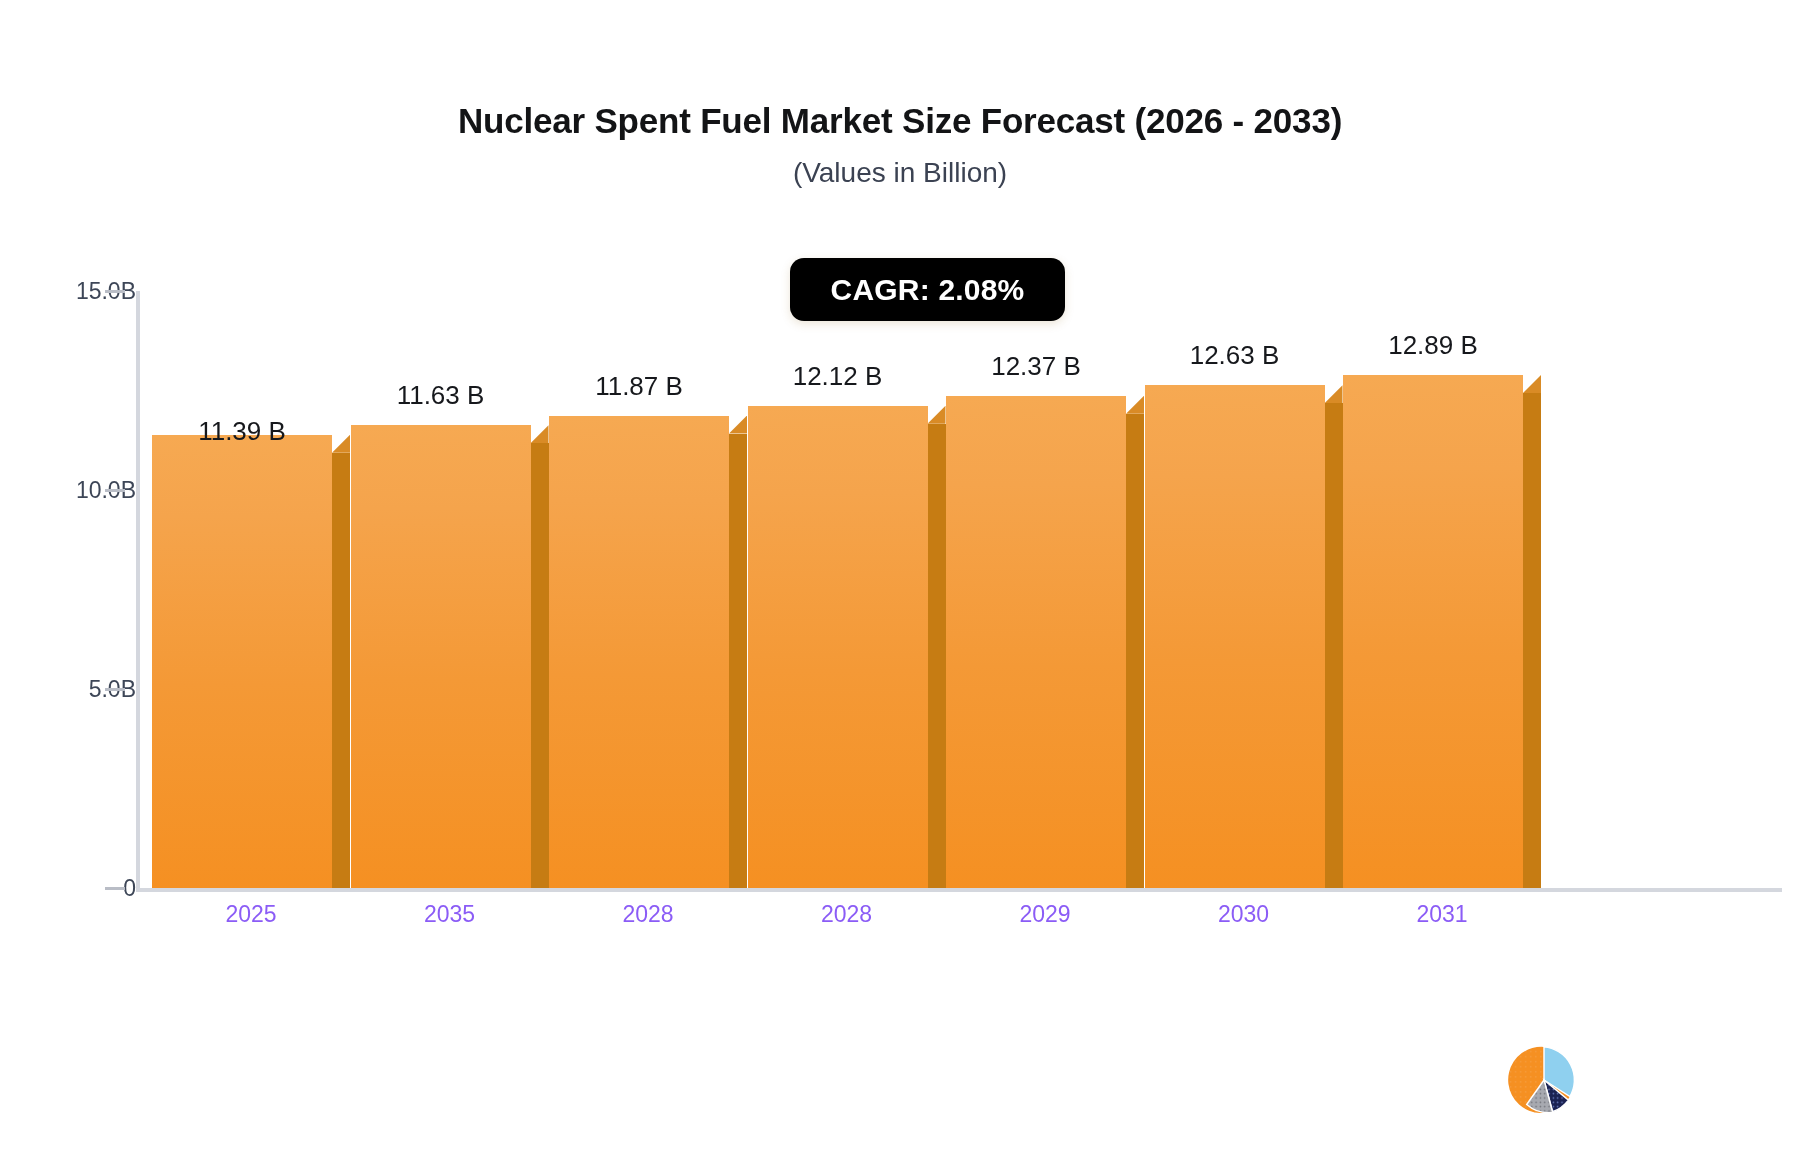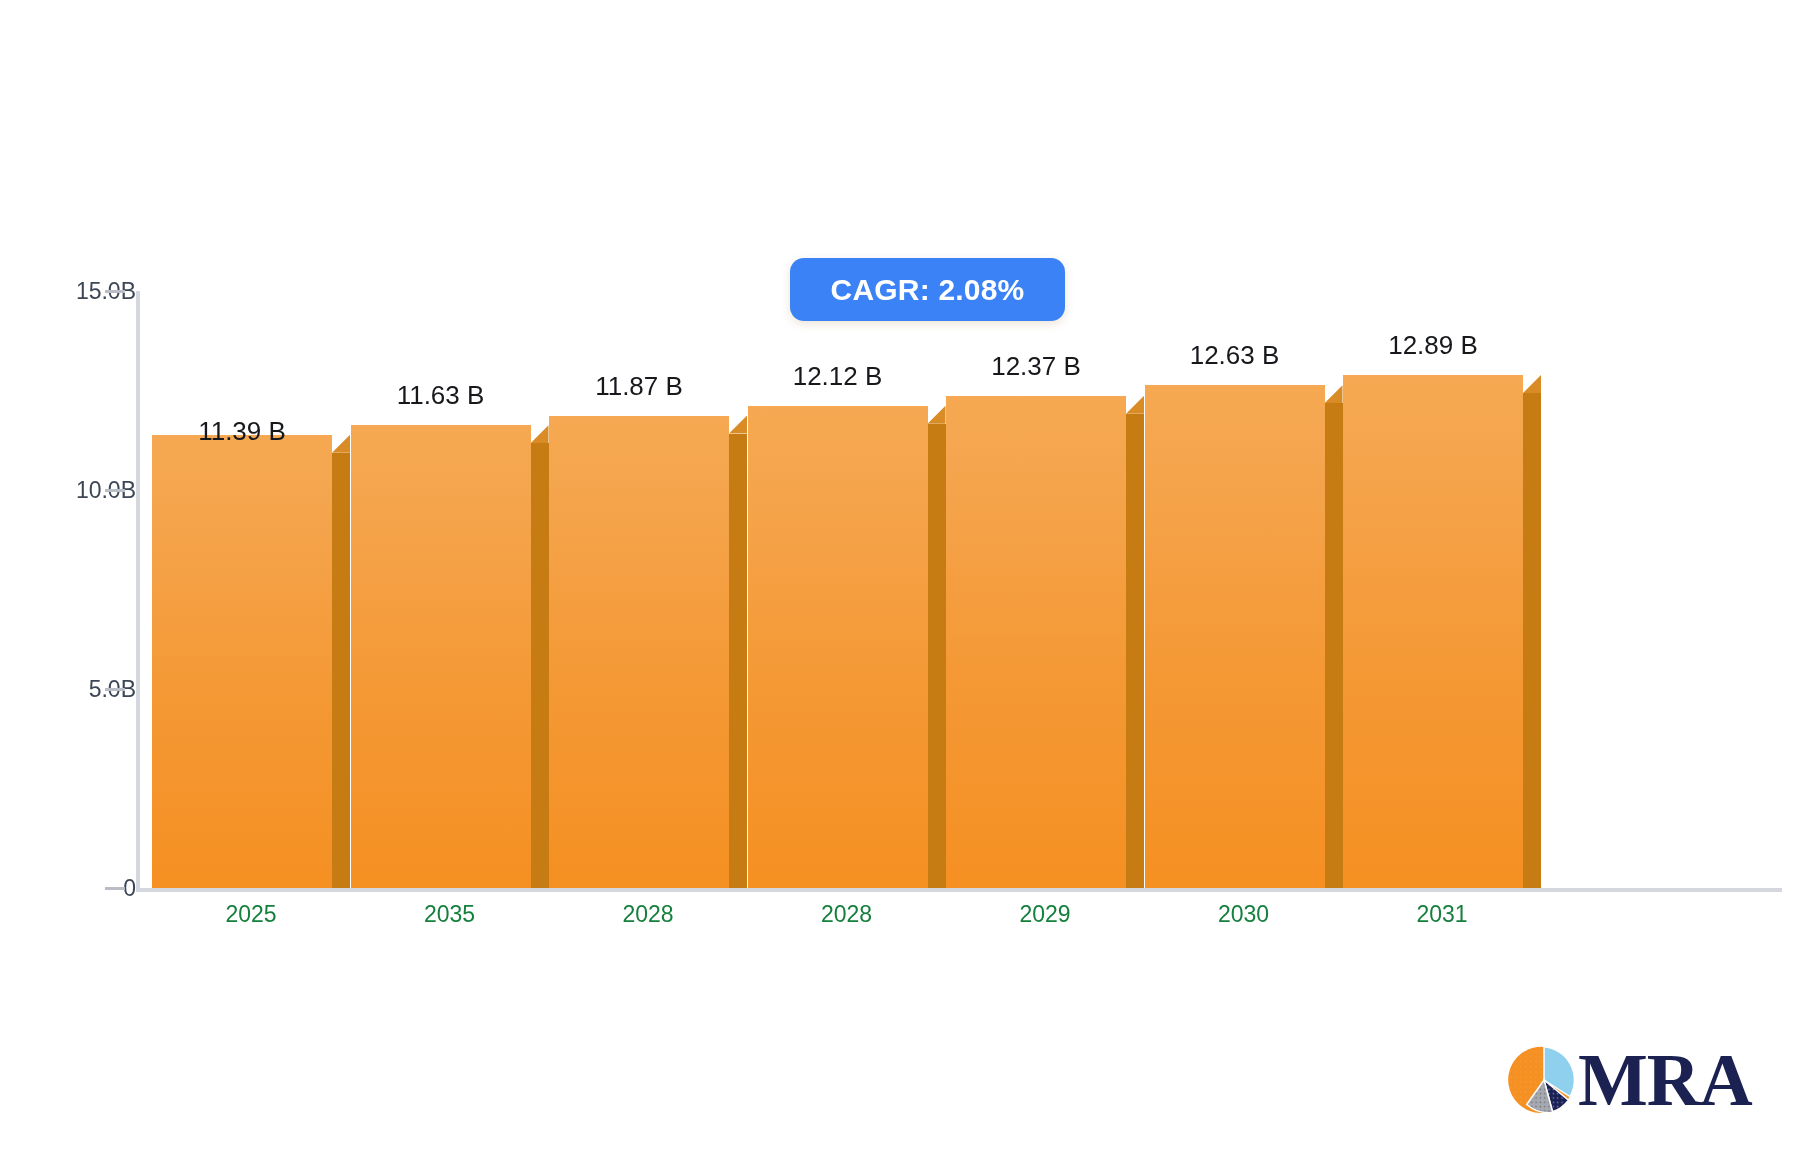--- a/index.html
+++ b/index.html
@@ -45,21 +45,21 @@
     line-height: 1.1;
   }
 
   
   #cagr-badge {
     position: absolute;
     top: 258px;
     left: 790px;
     width: 275px;
     height: 63px;
-    background: #3b82f6;
+    background: #000000;
     border-radius: 14px;
     display: flex;
     align-items: center;
     justify-content: center;
     box-shadow: 0 3px 10px rgba(150, 110, 40, 0.18);
   }
   #cagr-badge-label {
     color: #ffffff;
     font-size: 30px;
     font-weight: bold;
@@ -114,21 +114,21 @@
     width: 136px;
     height: 0;
   }
 
   .x-tick-label {
     position: absolute;
     top: 901px;
     width: 220px;
     text-align: center;
     font-size: 23px;
-    color: #15803d;
+    color: #8b5cf6;
   }
 
   
   .bar {
     position: absolute;
     bottom: 0;
   }
   .bar-front {
     position: absolute;
     left: 0;
@@ -185,20 +185,24 @@
     letter-spacing: -1px;
     line-height: 1;
     margin-left: -4px;
   }
 </style>
 </head>
 <body>
 
 <div id="chart-root">
 
+  <div id="title-block">
+    <div id="chart-title">Nuclear Spent Fuel Market Size Forecast (2026 - 2033)</div>
+    <div id="chart-subtitle">(Values in Billion)</div>
+  </div>
 
   <div id="cagr-badge">
     <span id="cagr-badge-label">CAGR: 2.08%</span>
   </div>
 
   <div id="plot-area">
     <div class="axis-line-y"></div>
     <div class="axis-line-x"></div>
     <div id="y-ticks">
         <div class="y-tick-row" style="top: 888px;">
@@ -287,16 +291,15 @@
         <pattern id="dots-orange" width="7" height="7" patternUnits="userSpaceOnUse">
           <rect width="7" height="7" fill="#f59022"></rect>
           <circle cx="3.5" cy="3.5" r="0.9" fill="#f7a855"></circle>
         </pattern>
       </defs>
       <path d="M50 50 L50 4 A46 46 0 1 0 86 73 Z" fill="url(#dots-orange)"></path>
       <path d="M50 50 L86 73 A46 46 0 0 0 50 4 Z" fill="#8fd0ef" stroke="#ffffff" stroke-width="2"></path>
       <path d="M50 50 L84 78 A46 46 0 0 1 62 94 Z" fill="url(#dots-navy)" stroke="#ffffff" stroke-width="2"></path>
       <path d="M50 50 L62 95 A46 46 0 0 1 26 84 Z" fill="url(#dots-gray)" stroke="#ffffff" stroke-width="2"></path>
     </svg>
-    <span id="logo-text">MRA</span>
   </div>
 
 </div>
 
 </body></html>

